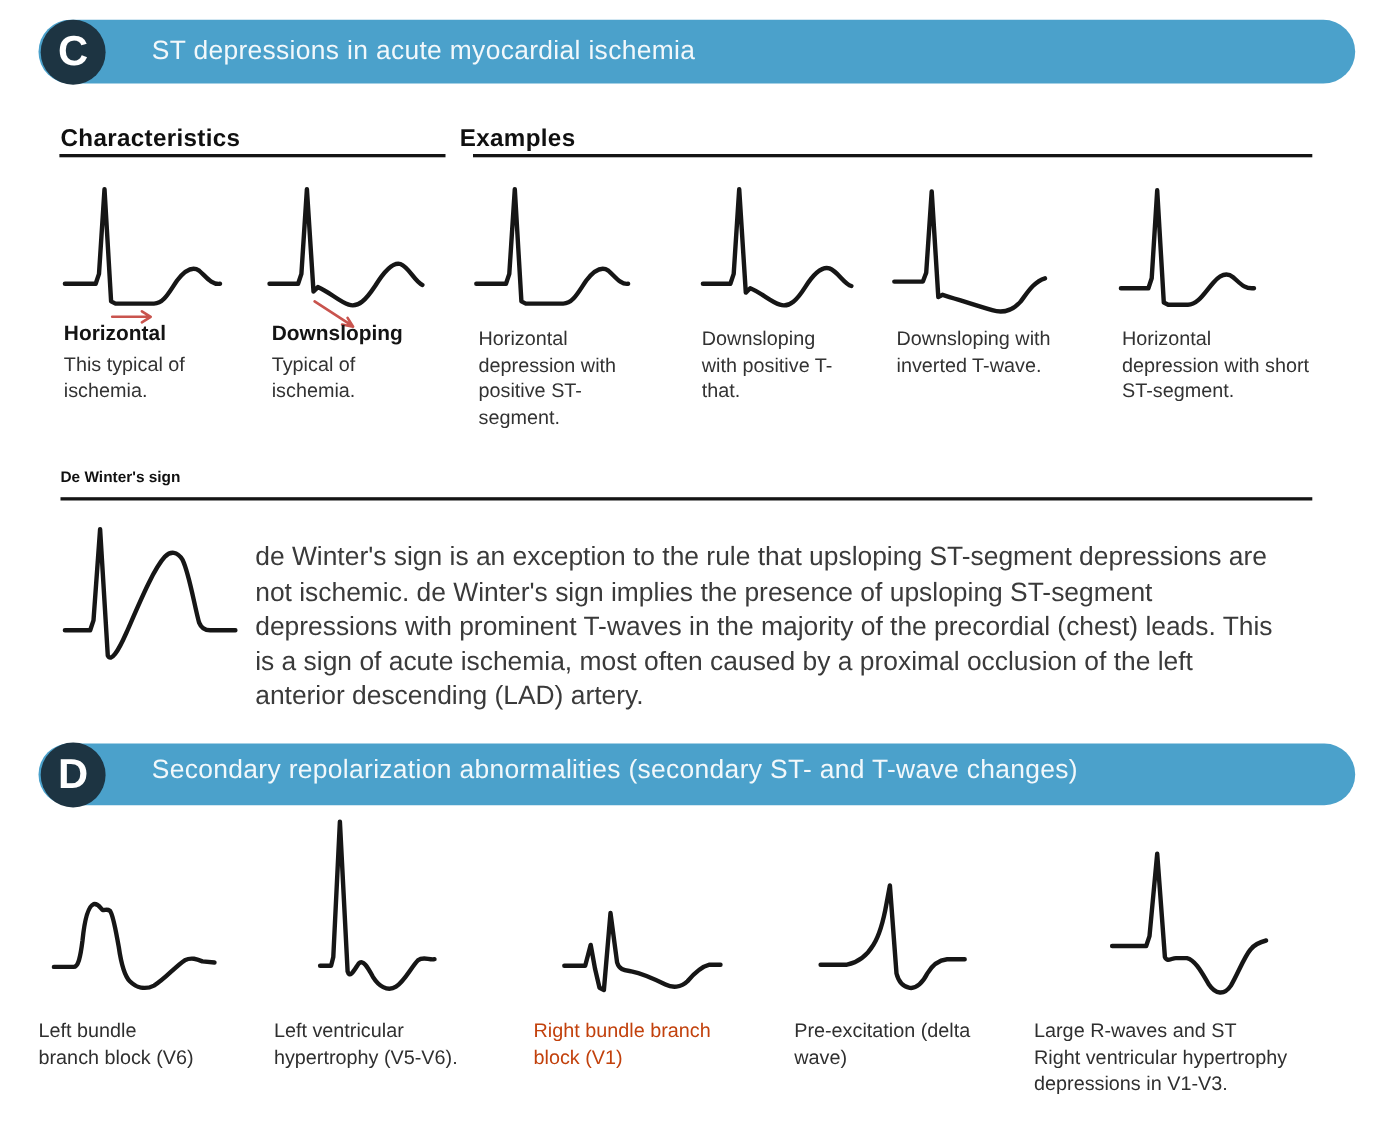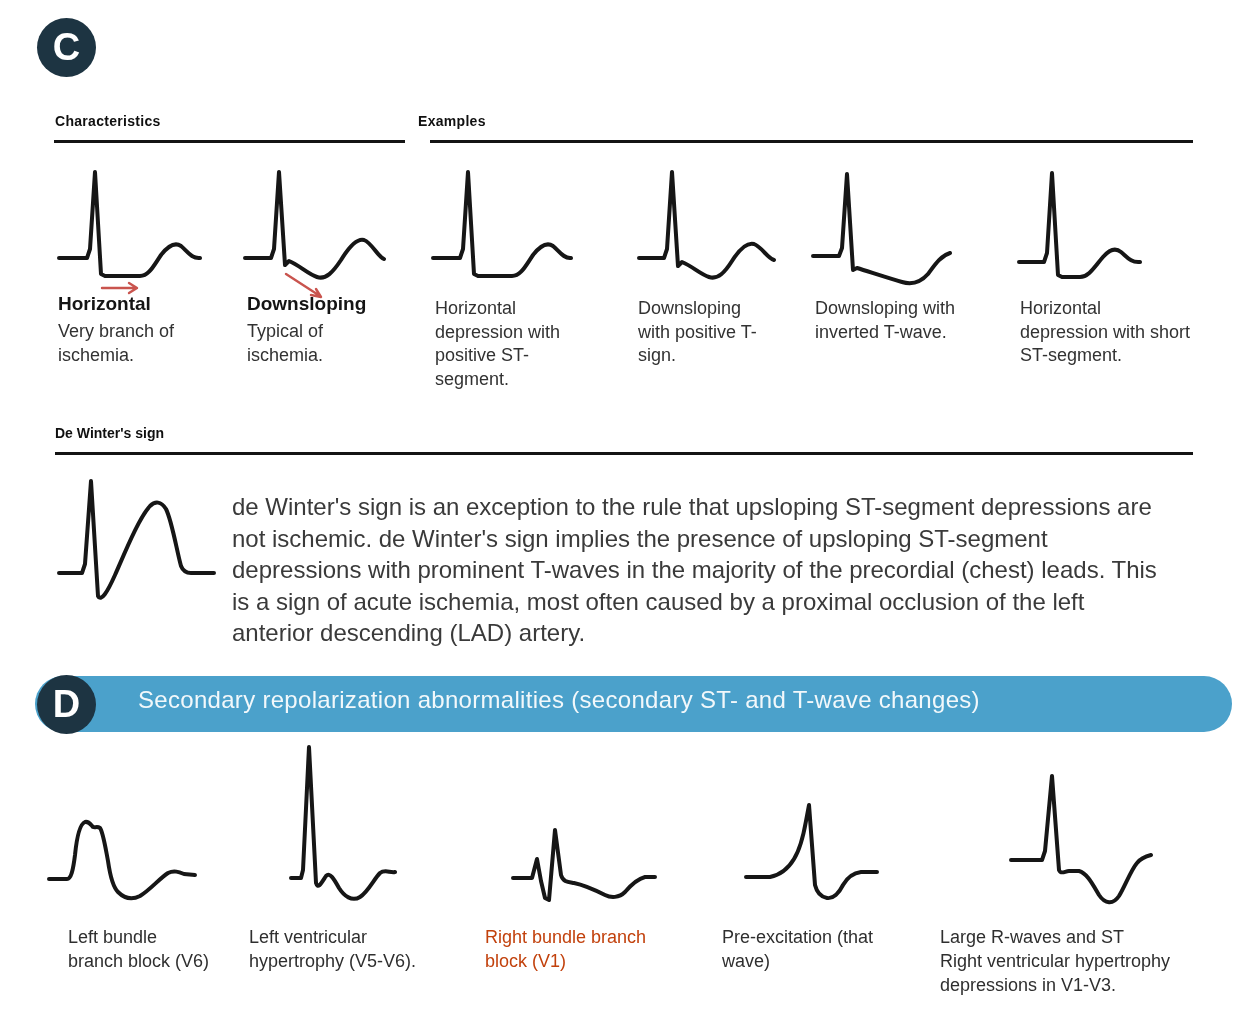--- a/index.html
+++ b/index.html
@@ -14,21 +14,21 @@
   .badge{
     position:absolute;width:59px;height:59px;border-radius:50%;
     background:#1d3442;color:#ffffff;font-size:38px;font-weight:700;
     display:flex;align-items:center;justify-content:center;
   }
   .banner-title{
     position:absolute;left:103px;top:0;height:58px;display:flex;align-items:center;
     color:#f2f8fb;font-size:24px;letter-spacing:0.3px;white-space:nowrap;
   }
   .h-main{
-    position:absolute;font-size:14px;font-weight:700;color:#101010;
+    position:absolute;font-size:22px;font-weight:700;color:#101010;
     letter-spacing:0.3px;white-space:nowrap;
   }
   .h-sub{
     position:absolute;font-size:14px;font-weight:700;color:#101010;white-space:nowrap;
   }
   .rule{position:absolute;height:3px;background:#141414;}
   .lbl-bold{
     position:absolute;font-size:19px;font-weight:700;color:#141414;white-space:nowrap;
   }
   .cap{
@@ -40,20 +40,23 @@
   }
   svg.ecg{position:absolute;overflow:visible;}
   svg.ecg path{fill:none;stroke:#161616;stroke-width:4;stroke-linecap:round;stroke-linejoin:round;}
   svg.arrow path{fill:none;stroke:#c9544e;stroke-width:2.4;stroke-linecap:round;stroke-linejoin:round;}
 </style>
 </head>
 <body>
 
 <div id="canvas">
 
+  <div class="banner" style="top:18px;">
+    <div class="banner-title">ST depressions in acute myocardial ischemia</div>
+  </div>
   <div class="badge" style="left:37px;top:18px;">C</div>
 
   <div class="h-main" style="left:55px;top:113px;">Characteristics</div>
   <div class="rule" style="left:54px;top:140px;width:351px;"></div>
 
   <div class="h-main" style="left:418px;top:113px;">Examples</div>
   <div class="rule" style="left:430px;top:140px;width:763px;"></div>
 
   <svg class="ecg" style="left:56px;top:166px;" width="148" height="128" viewBox="0 0 148 128">
     <path d="M3 92 L31 92 L34 83 L39 6 L45 108 L49 110 L84 110 C93 110 98 99 105 89 C112 80 119 76 125 80 C131 85 136 93 144 92"></path>
@@ -64,21 +67,21 @@
 
   <svg class="ecg" style="left:242px;top:166px;" width="150" height="130" viewBox="0 0 150 130">
     <path d="M3 92 L29 92 L32 83 L37 6 L43 99 L47 95 C57 99 66 108 75 111 C84 114 91 106 99 94 C107 81 115 72 122 74 C130 77 135 90 142 93"></path>
   </svg>
   <svg class="arrow" style="position:absolute;left:283px;top:271px;" width="46" height="30" viewBox="0 0 46 30">
     <path d="M3 3 L37 25 M33 18 L38 26 L28 24"></path>
   </svg>
 
   <div class="lbl-bold" style="left:58px;top:293px;">Horizontal</div>
   <div class="cap" style="left:58px;top:319px;">
-    <div>Very branch of</div>
+    <div>This typical of</div>
     <div>ischemia.</div>
   </div>
 
   <div class="lbl-bold" style="left:247px;top:293px;">Downsloping</div>
   <div class="cap" style="left:247px;top:319px;">
     <div>Typical of</div>
     <div>ischemia.</div>
   </div>
 
   <svg class="ecg" style="left:430px;top:166px;" width="145" height="128" viewBox="0 0 145 128">
@@ -96,21 +99,21 @@
 
   <div class="cap" style="left:435px;top:297px;line-height:23.5px;">
     <div>Horizontal</div>
     <div>depression with</div>
     <div>positive ST-</div>
     <div>segment.</div>
   </div>
   <div class="cap" style="left:638px;top:297px;line-height:23.5px;">
     <div>Downsloping</div>
     <div>with positive T-</div>
-    <div>sign.</div>
+    <div>that.</div>
   </div>
   <div class="cap" style="left:815px;top:297px;line-height:23.5px;">
     <div>Downsloping with</div>
     <div>inverted T-wave.</div>
   </div>
   <div class="cap" style="left:1020px;top:297px;line-height:23.5px;">
     <div>Horizontal</div>
     <div>depression with short</div>
     <div>ST-segment.</div>
   </div>
@@ -138,34 +141,34 @@
   <svg class="ecg" style="left:510px;top:815px;" width="148" height="92" viewBox="0 0 148 92">
     <path d="M3 63 L22 63 L27 44 L31 66 L35 83 L39 85 L45 15 L51 60 C53 67 58 67 64 68 C74 70 85 75 95 80 C101 83 109 83 115 77 C121 70 127 64 135 62 L145 62"></path>
   </svg>
   <svg class="ecg" style="left:743px;top:793px;" width="138" height="108" viewBox="0 0 138 108">
     <path d="M3 84 L27 84 C37 82 45 76 51 66 C56 58 60 45 63 28 L66 12 L72 92 C74 100 78 104 84 105 C90 106 96 100 100 92 C104 85 110 80 118 79 L134 79"></path>
   </svg>
   <svg class="ecg" style="left:1008px;top:768px;" width="142" height="148" viewBox="0 0 142 148">
     <path d="M3 92 L34 92 L37 83 L44 8 L51 102 C53 107 57 103 61 103 L71 103 C79 105 85 117 91 127 C97 136 105 137 111 128 C117 118 123 102 129 95 C133 90 139 88 143 87"></path>
   </svg>
 
-  <div class="cap" style="left:35px;top:925px;color:#2f2f2f;margin-left:33px;">
+  <div class="cap" style="left:35px;top:925px;color:#2f2f2f;">
     <div>Left bundle</div>
     <div>branch block (V6)</div>
   </div>
   <div class="cap" style="left:249px;top:925px;color:#2f2f2f;">
     <div>Left ventricular</div>
     <div>hypertrophy (V5-V6).</div>
   </div>
   <div class="cap" style="left:485px;top:925px;color:#c2410c;">
     <div>Right bundle branch</div>
     <div>block (V1)</div>
   </div>
   <div class="cap" style="left:722px;top:925px;color:#2f2f2f;">
-    <div>Pre-excitation (that</div>
+    <div>Pre-excitation (delta</div>
     <div>wave)</div>
   </div>
   <div class="cap" style="left:940px;top:925px;color:#2f2f2f;">
     <div>Large R-waves and ST</div>
     <div>Right ventricular hypertrophy</div>
     <div>depressions in V1-V3.</div>
   </div>
 
 </div>
 

